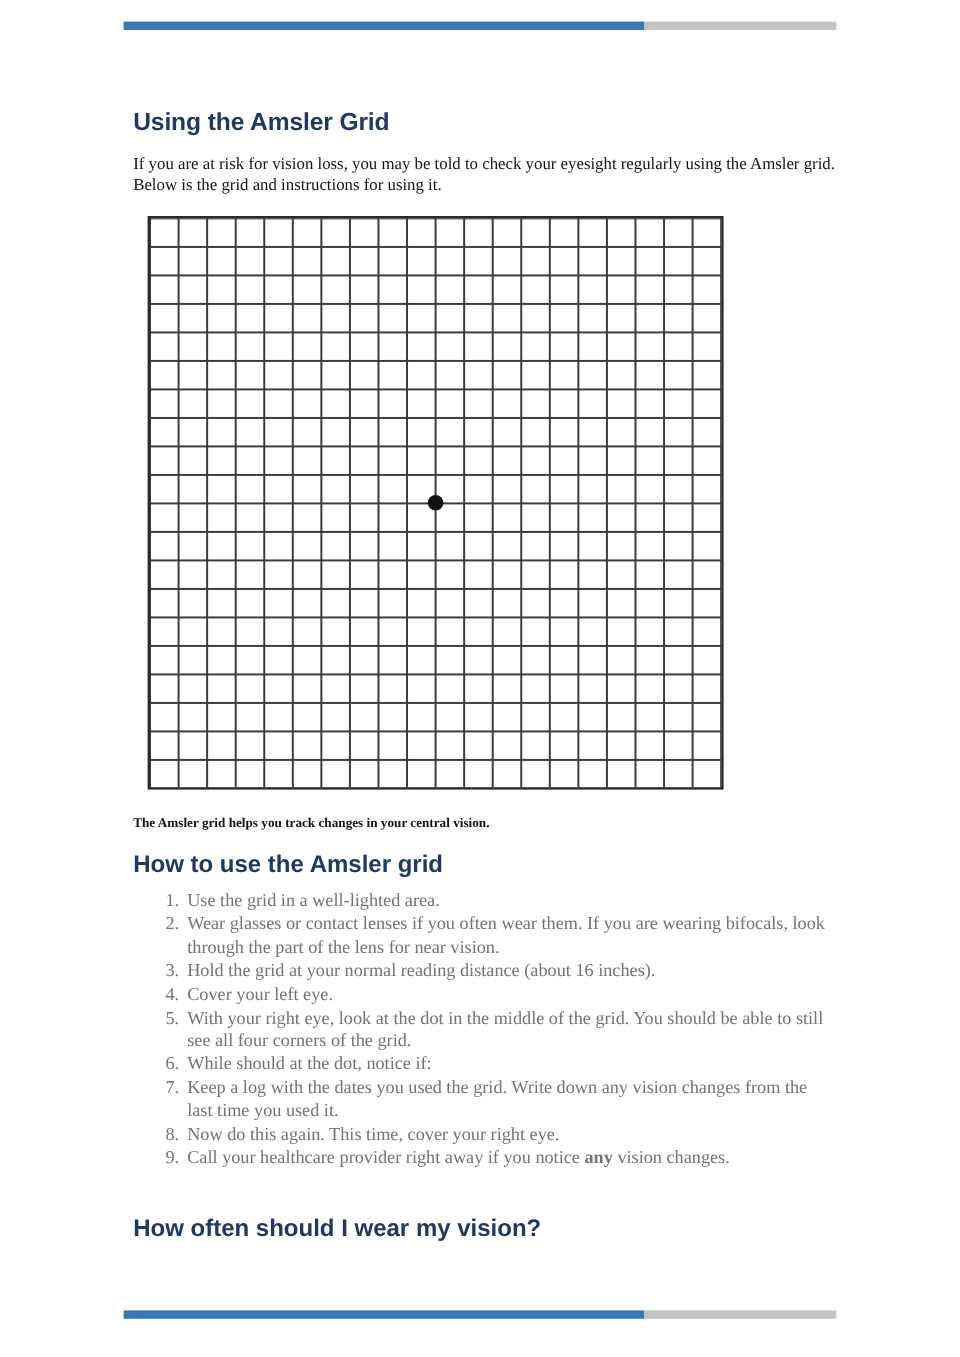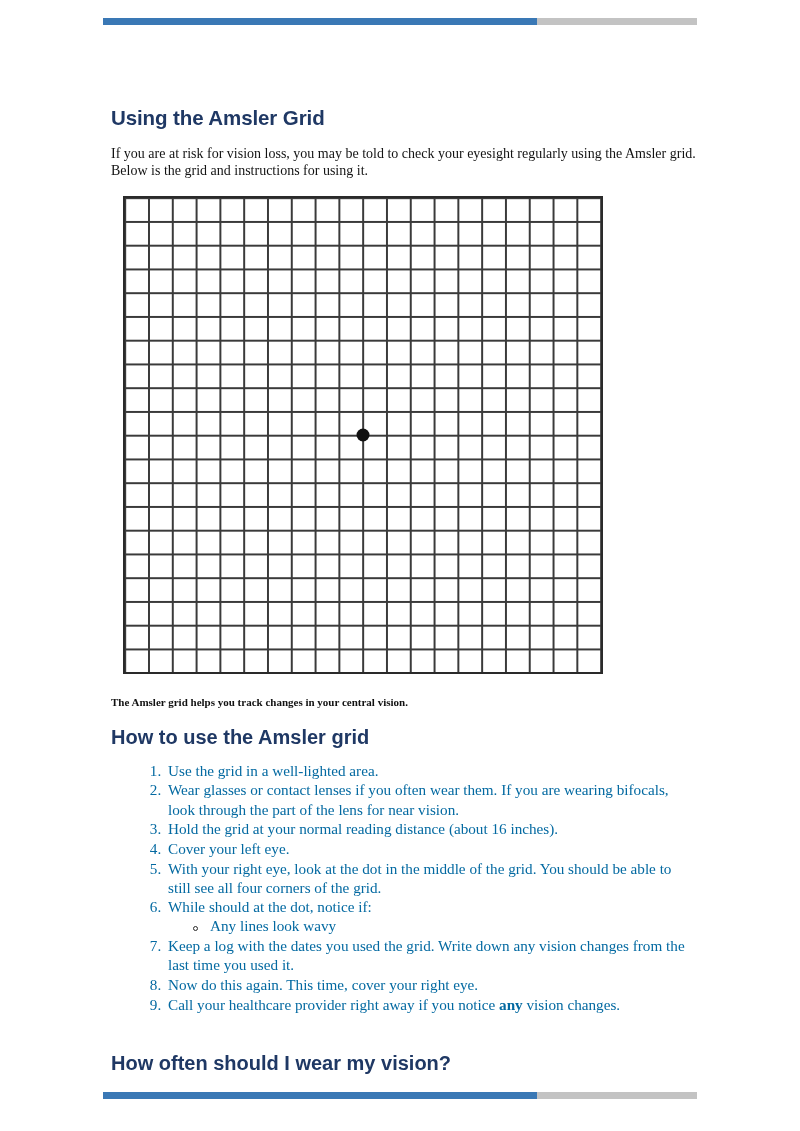--- a/index.html
+++ b/index.html
@@ -42,21 +42,21 @@
     height: 100%;
     flex: 1 1 auto;
   }
   #header-rule { top: 18px; }
   #footer-rule { top: 1092px; }
 
   
   .content {
     position: absolute;
     left: 111px;
-    top: 106px;
+    top: 90px;
     width: 586px;
   }
 
   h1.doc-title {
     font-family: "Liberation Sans", sans-serif;
     font-size: 20.5px;
     font-weight: bold;
     color: #1f3864;
     margin: 0 0 14px 0;
     letter-spacing: -0.1px;
@@ -121,23 +121,23 @@
   }
   h2.section-heading.last {
     margin-top: 38px;
   }
 
   
   ol.steps {
     font-family: "Liberation Serif", serif;
     font-size: 15.2px;
     line-height: 1.26;
-    margin: 12px;
+    margin: 0;
     padding-left: 42px;
-    color: #0369a1;
+    color: #737373;
   }
   ol.steps > li {
     margin: 0 0 0.5px 0;
     padding-left: 3px;
   }
   ul.substeps {
     list-style: none;
     margin: 0;
     padding-left: 24px;
   }
@@ -199,21 +199,20 @@
 
     <ol class="steps">
       <li><span>Use the grid in a well-lighted area.</span></li>
       <li><span>Wear glasses or contact lenses if you often wear them. If you are wearing bifocals, look through the part of the lens for near vision.</span></li>
       <li><span>Hold the grid at your normal reading distance (about 16 inches).</span></li>
       <li><span>Cover your left eye.</span></li>
       <li><span>With your right eye, look at the dot in the middle of the grid. You should be able to still see all four corners of the grid.</span></li>
       <li>
         <span>While should at the dot, notice if:</span>
         <ul class="substeps">
-          <li><span class="bullet-ring"></span><span>Any lines look wavy</span></li>
         </ul>
       </li>
       <li><span>Keep a log with the dates you used the grid. Write down any vision changes from the last time you used it.</span></li>
       <li><span>Now do this again. This time, cover your right eye.</span></li>
       <li><span>Call your healthcare provider right away if you notice </span><b class="emph">any</b><span> vision changes.</span></li>
     </ol>
 
     <h2 class="section-heading last">How often should I wear my vision?</h2>
 
   </div>

